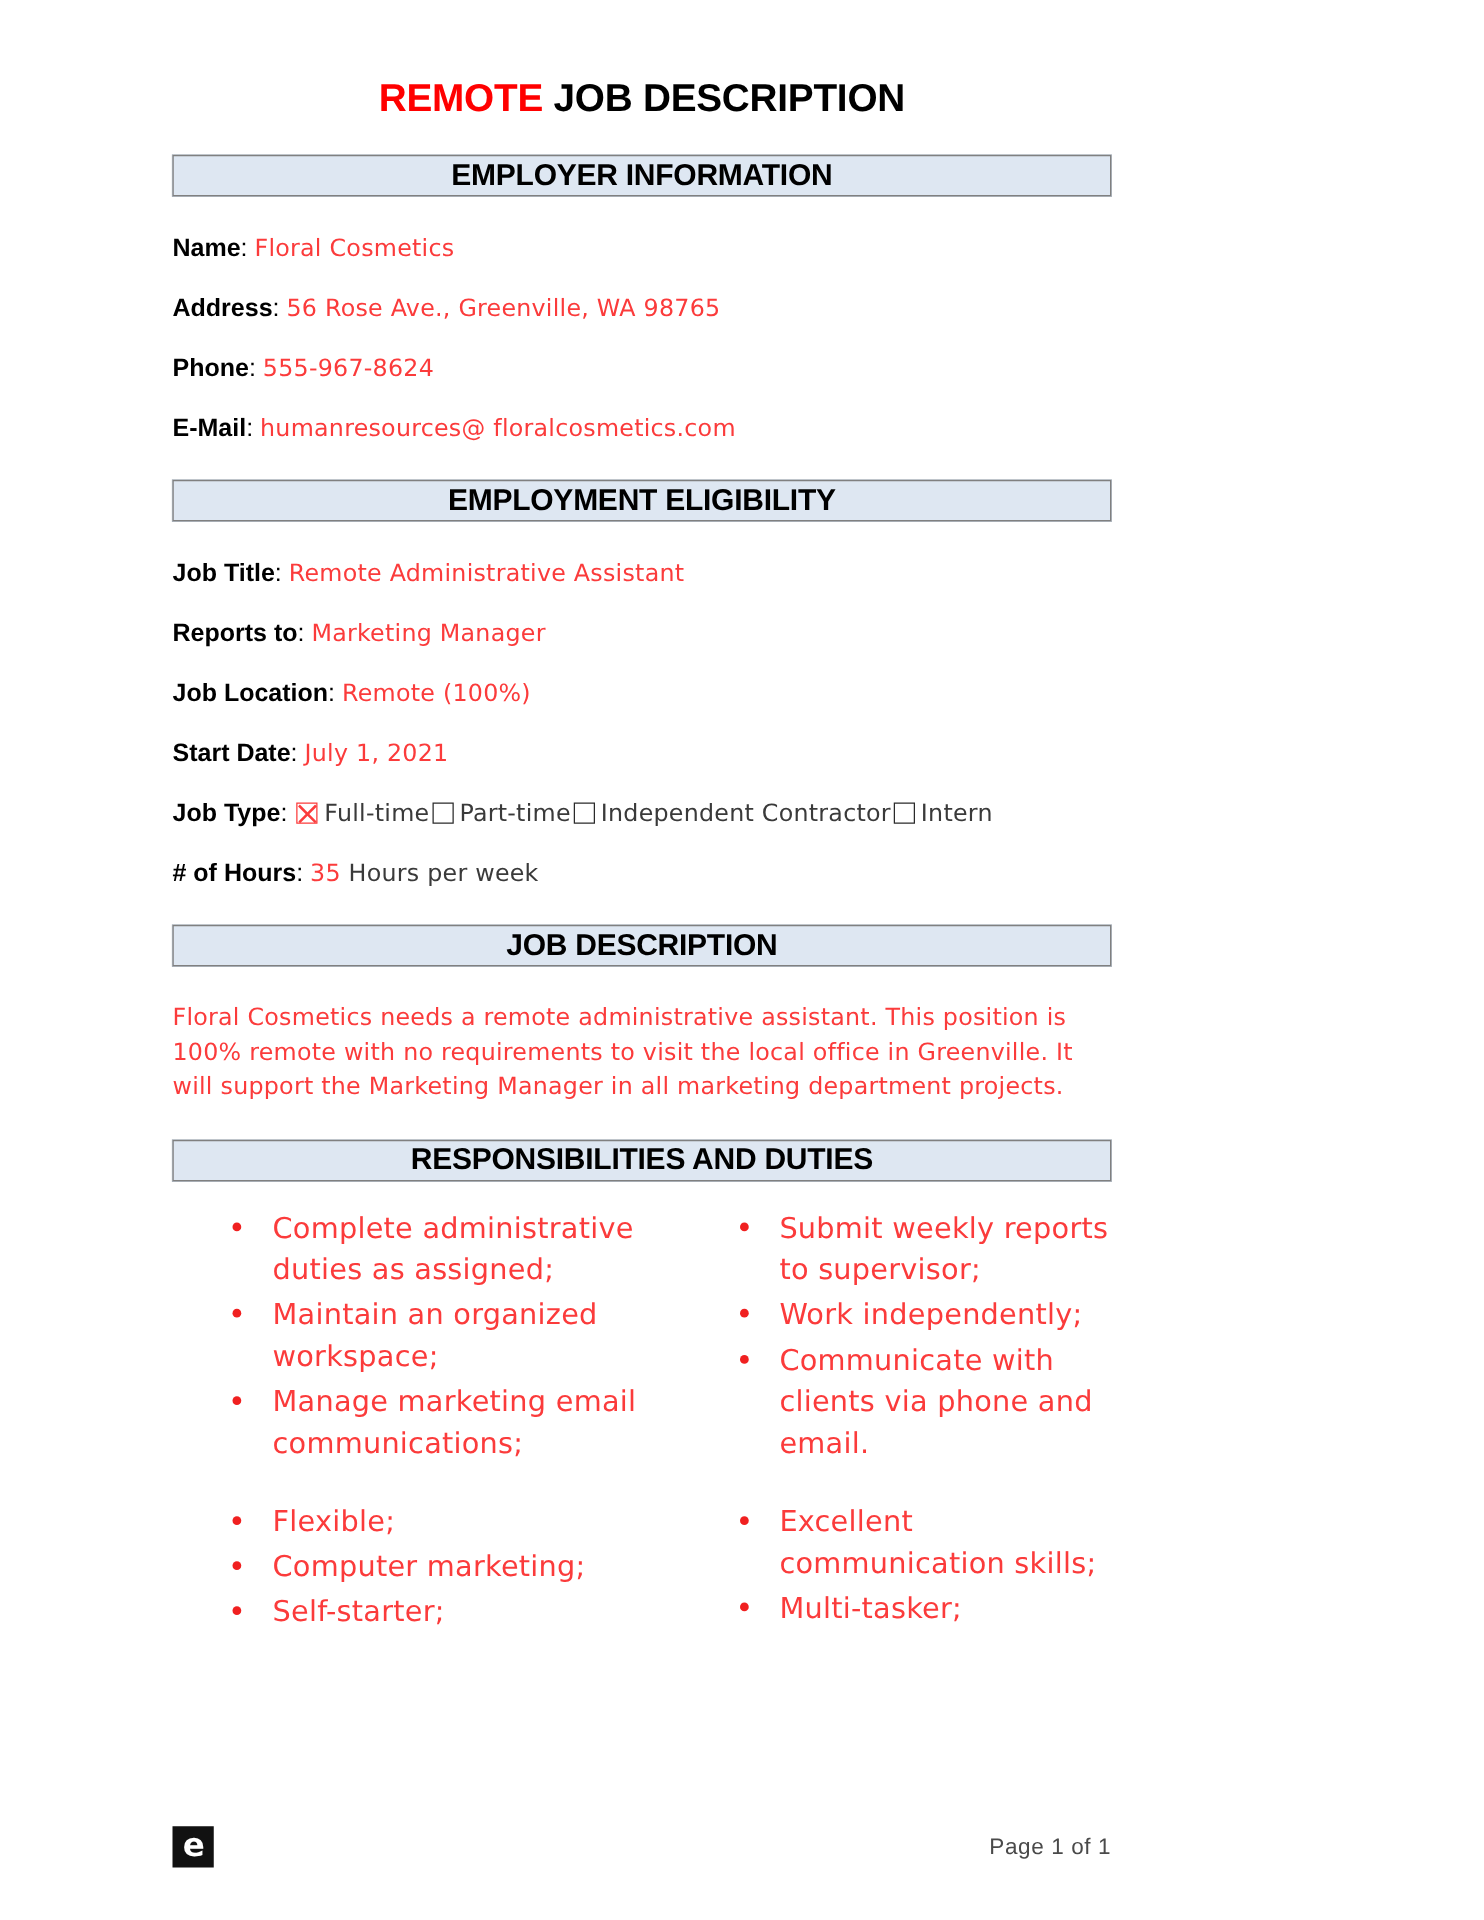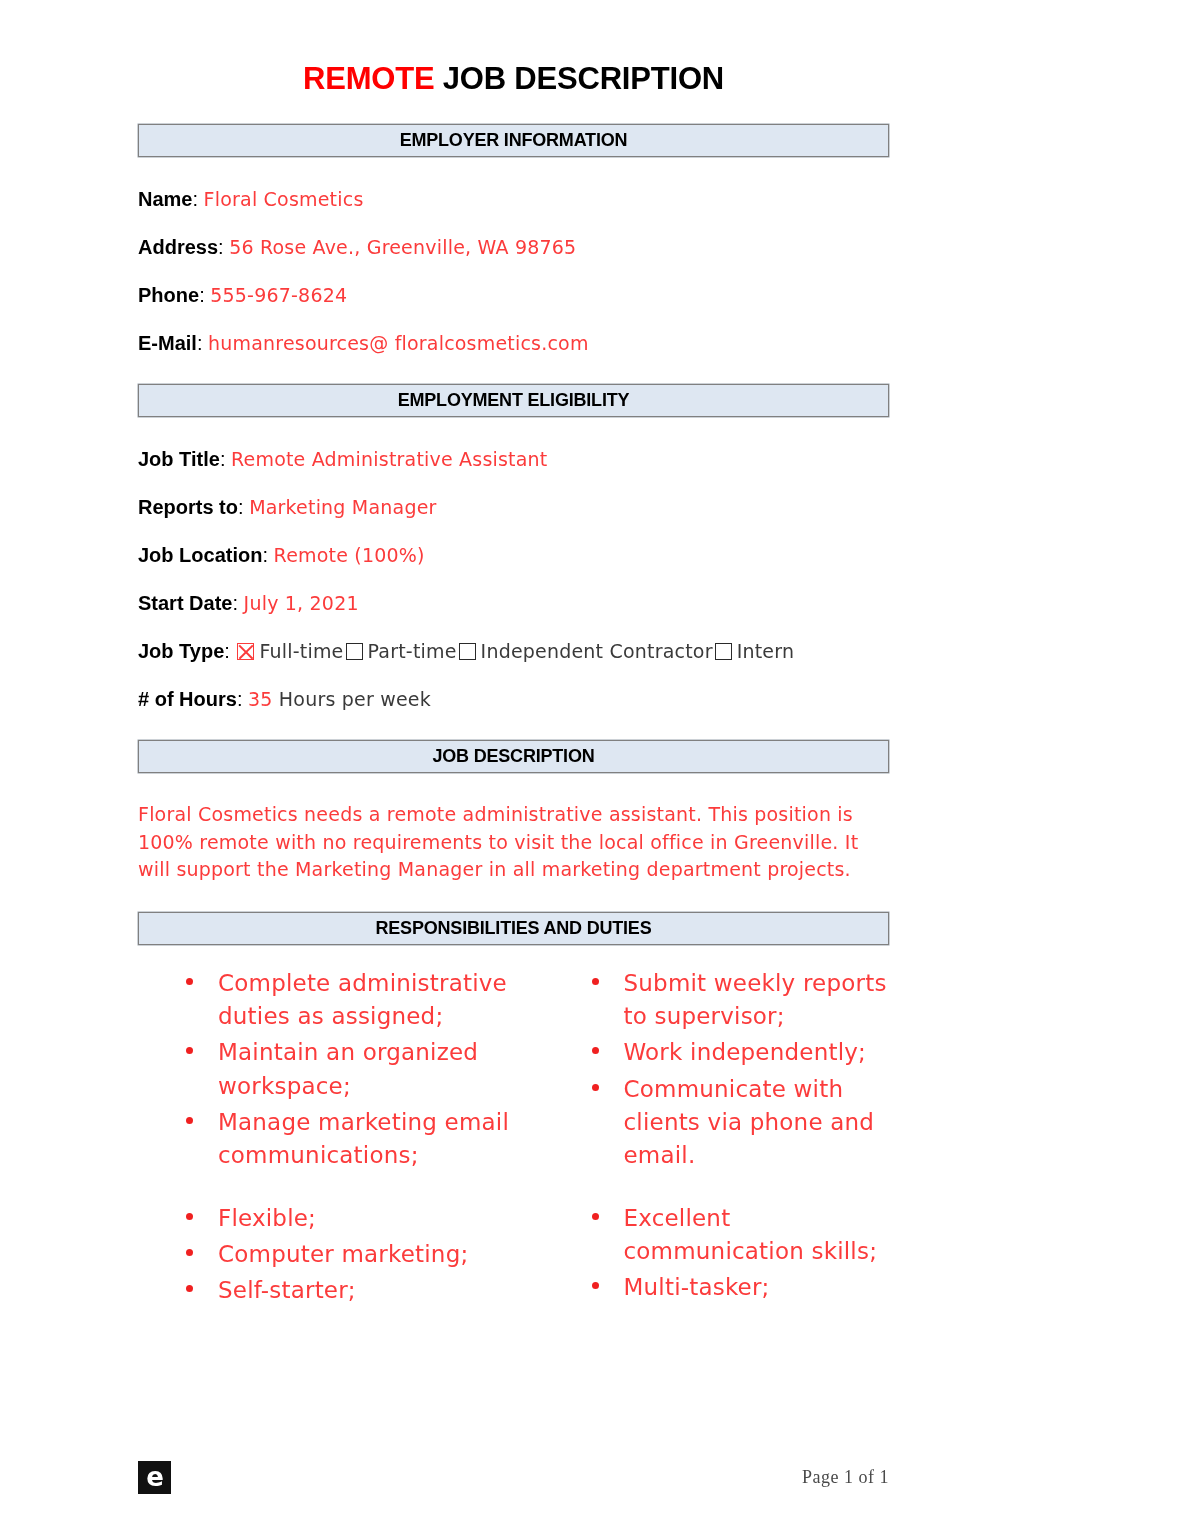--- a/index.html
+++ b/index.html
@@ -43,21 +43,21 @@
     height: 33px;
     background: #dee7f2;
     border: 1px solid #808080;
     box-shadow: 0 0 0 0.5px #9aa3ad;
     display: flex;
     align-items: center;
     justify-content: center;
     box-sizing: border-box;
   }
   .section-bar .bar-text {
-    font-size: 18px;
+    font-size: 24px;
     font-weight: bold;
     color: #000000;
     letter-spacing: -0.2px;
   }
 
   
   .field {
     font-size: 20px;
     color: #000000;
     margin-top: 23px;
@@ -177,21 +177,21 @@
     background: #111111;
     color: #ffffff;
     font-family: "DejaVu Sans", sans-serif;
     font-size: 26px;
     font-weight: bold;
     line-height: 33px;
     text-align: center;
     letter-spacing: -1px;
   }
   .page-num {
-    font-family: Liberation Serif, serif;
+    font-family: Liberation Sans, sans-serif;
     font-size: 18px;
     color: #4a4a4a;
     letter-spacing: 0.5px;
   }
 </style>
 </head>
 <body>
 
 <div class="page">
 

